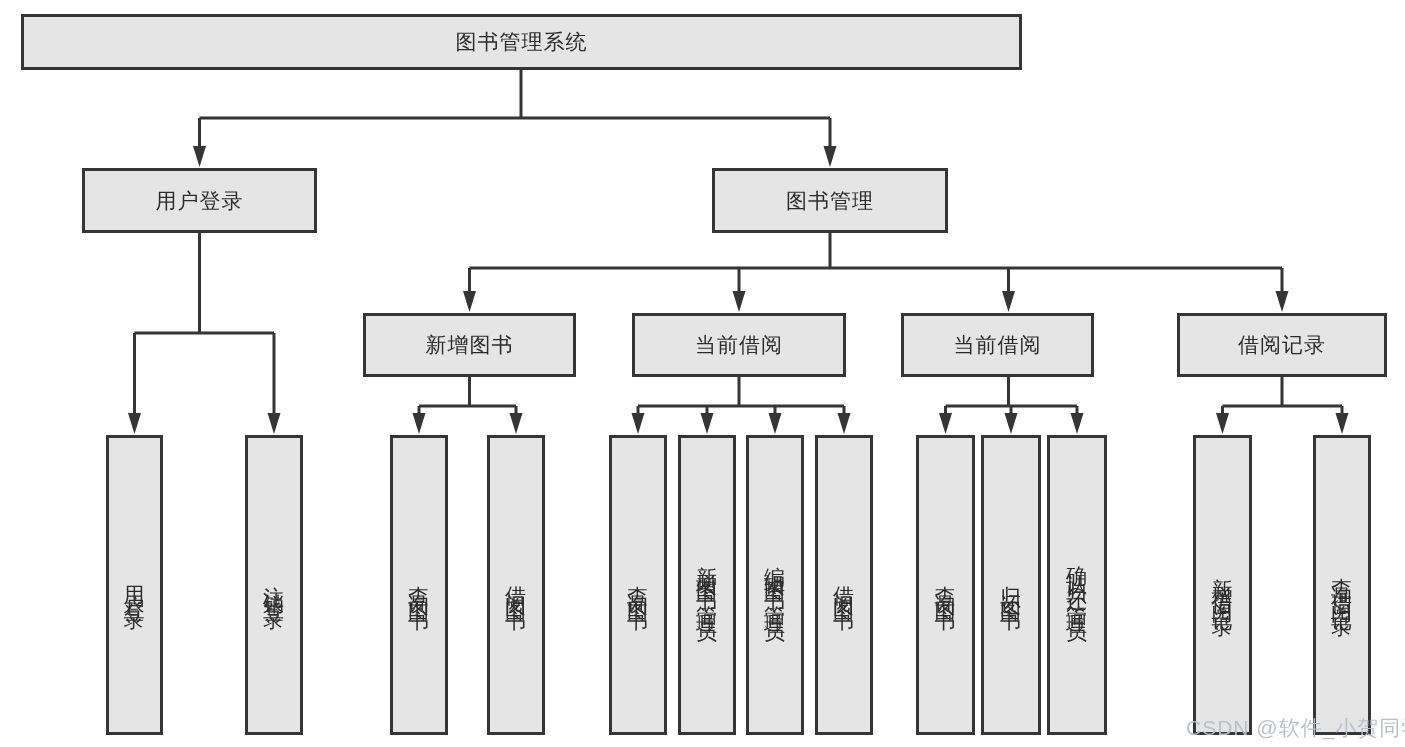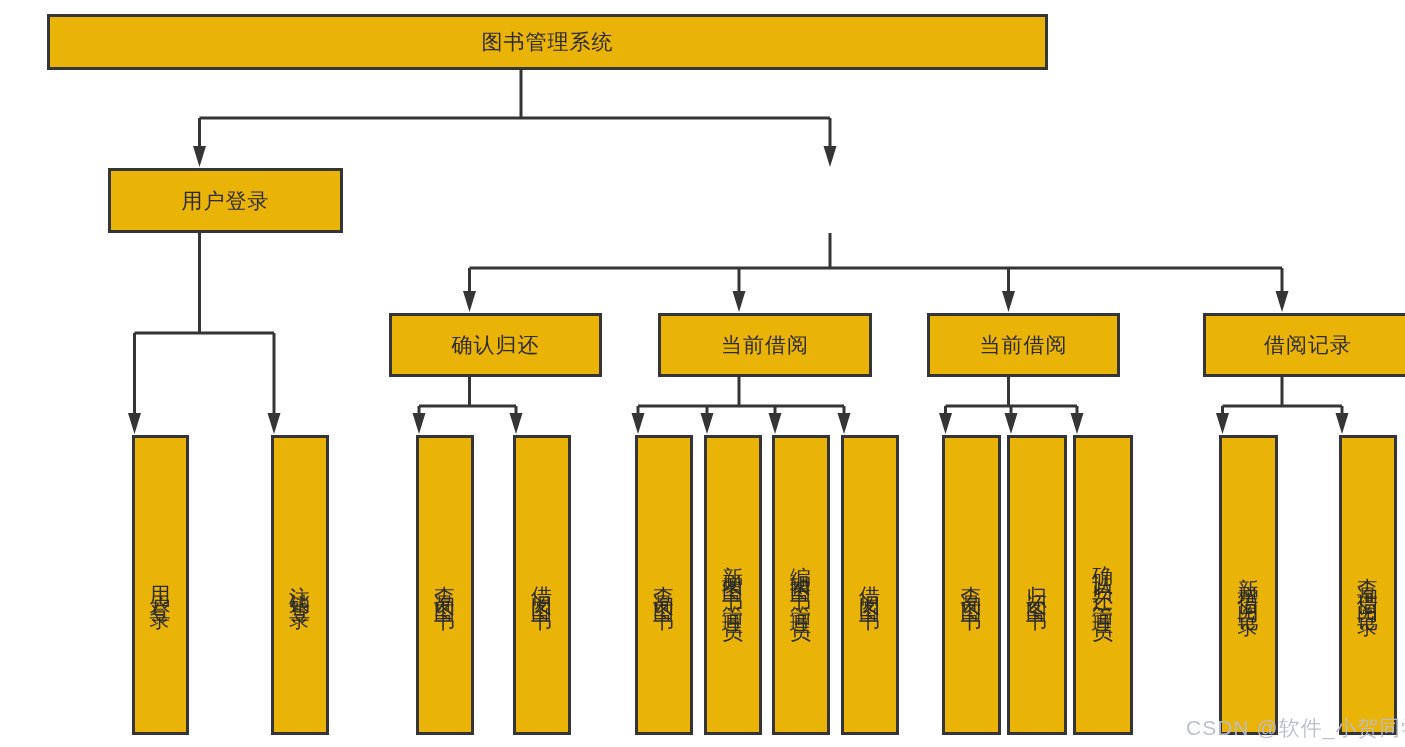--- a/index.html
+++ b/index.html
@@ -4,23 +4,23 @@
 <style>
   html,body{margin:0;padding:0;background:#ffffff;}
   body{
     width:1405px;height:747px;overflow:hidden;
     font-family:"Liberation Sans","DejaVu Sans",sans-serif;
     color:#2b2b2b;
   }
   .stage{position:relative;width:1405px;height:747px;background:#ffffff;}
   .wires{position:absolute;left:0;top:0;width:1405px;height:747px;pointer-events:none;}
   .box{
-    position:absolute;background:#eab308;border:3px solid #353535;
+    position:absolute;background:#e5e5e5;border:3px solid #353535;
     display:flex;align-items:center;justify-content:center;
-    box-sizing:border-box;font-size:21px;letter-spacing:1px;margin-left:26px;
+    box-sizing:border-box;font-size:21px;letter-spacing:1px;
   }
   .box.v{
     writing-mode:vertical-rl;text-orientation:mixed;
     letter-spacing:0.38em;font-size:21px;line-height:1.1;
     padding:10px 0;
   }
   .watermark{
     position:absolute;left:1186px;top:714px;z-index:10;
     font-size:21px;letter-spacing:1px;color:#b9bdcc;opacity:0.95;
     white-space:nowrap;
@@ -63,22 +63,23 @@
     <polygon fill="#353535" stroke="none" points="1077,434 1070.5,413 1083.5,413"></polygon>
 
     <path d="M1282,377 V406 M1222.5,406 H1342 M1222.5,406 V415 M1342,406 V415"></path>
     <polygon fill="#353535" stroke="none" points="1222.5,434 1216,413 1229,413"></polygon>
     <polygon fill="#353535" stroke="none" points="1342,434 1335.5,413 1348.5,413"></polygon>
   </svg>
 
   <div class="box" style="left:21px;top:14px;width:1001px;height:56px">图书管理系统</div>
 
   <div class="box" style="left:82px;top:168px;width:235px;height:65px">用户登录</div>
+  <div class="box" style="left:712px;top:168px;width:236px;height:65px">图书管理</div>
 
-  <div class="box" style="left:363px;top:313px;width:213px;height:64px">确认归还</div>
+  <div class="box" style="left:363px;top:313px;width:213px;height:64px">新增图书</div>
   <div class="box" style="left:632px;top:313px;width:214px;height:64px">当前借阅</div>
   <div class="box" style="left:901px;top:313px;width:193px;height:64px">当前借阅</div>
   <div class="box" style="left:1177px;top:313px;width:210px;height:64px">借阅记录</div>
 
   <div class="box v" style="left:106px;top:435px;width:57px;height:300px">用户登录</div>
   <div class="box v" style="left:245px;top:435px;width:58px;height:300px">注销登录</div>
 
   <div class="box v" style="left:390px;top:435px;width:58px;height:300px">查询图书</div>
   <div class="box v" style="left:487px;top:435px;width:58px;height:300px">借阅图书</div>
 

